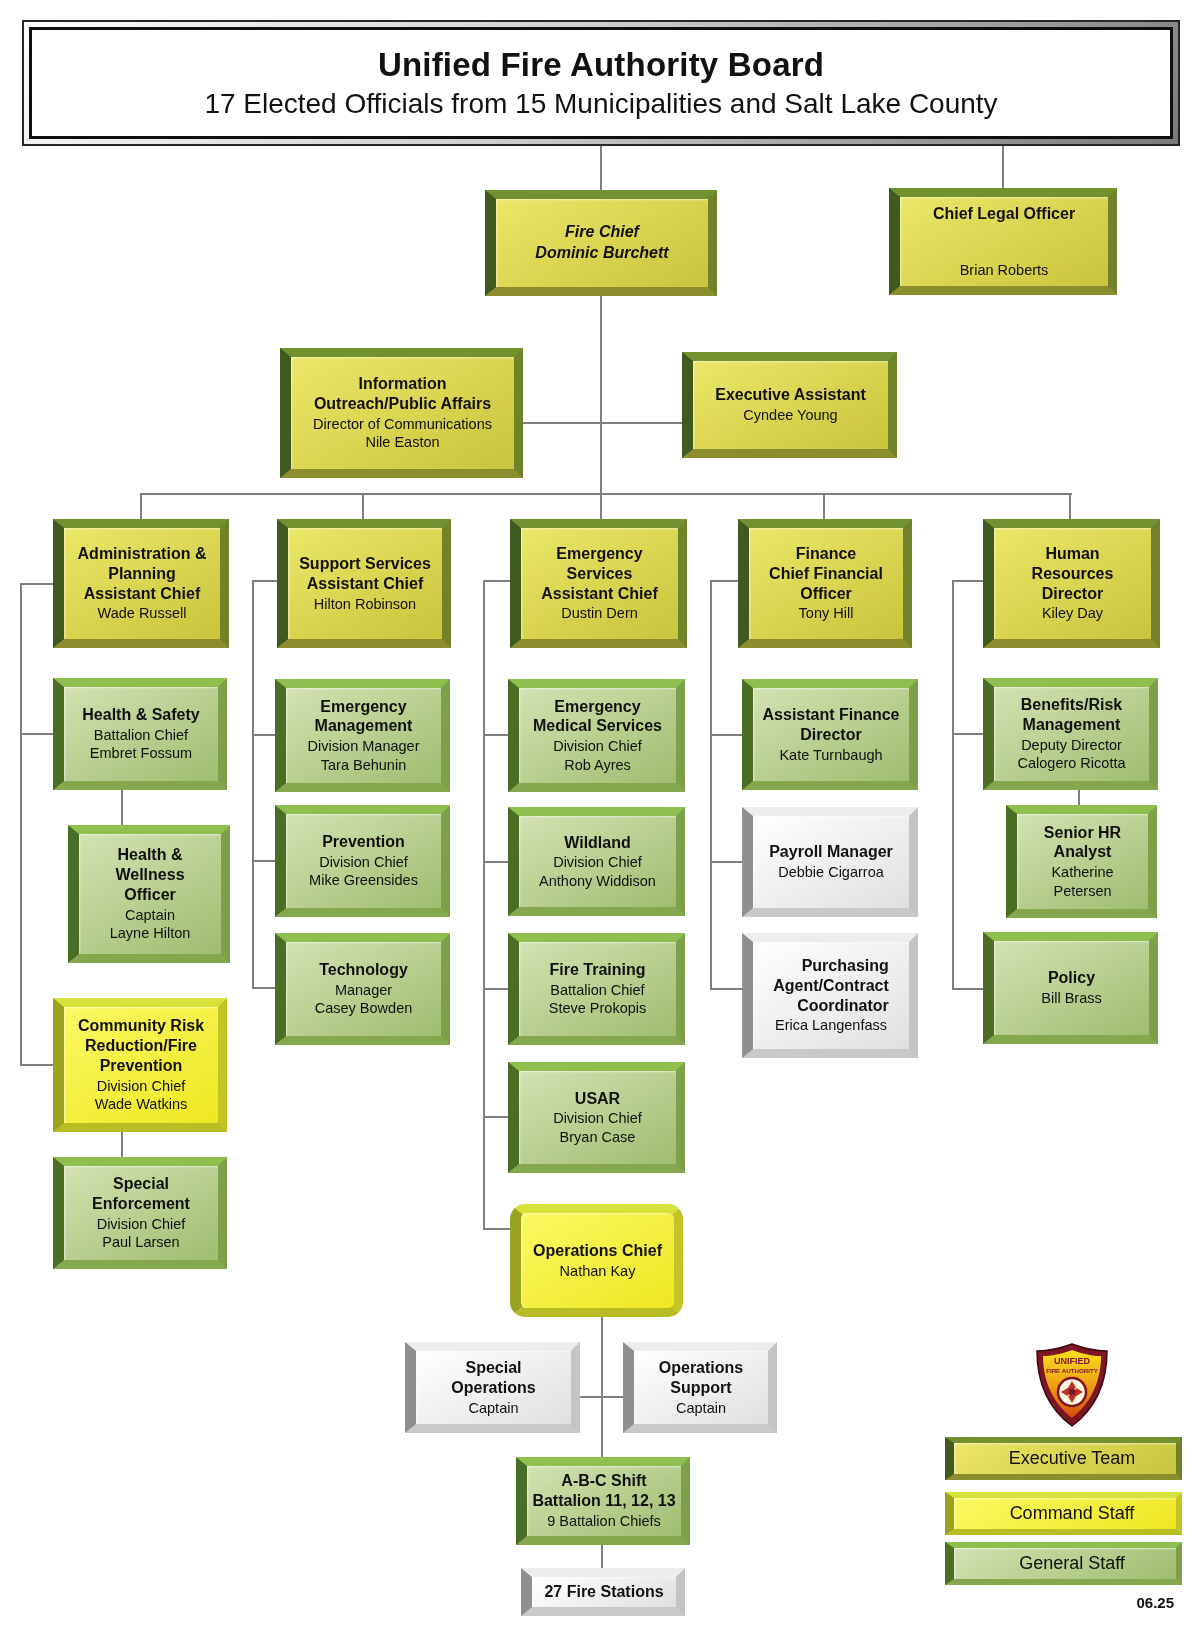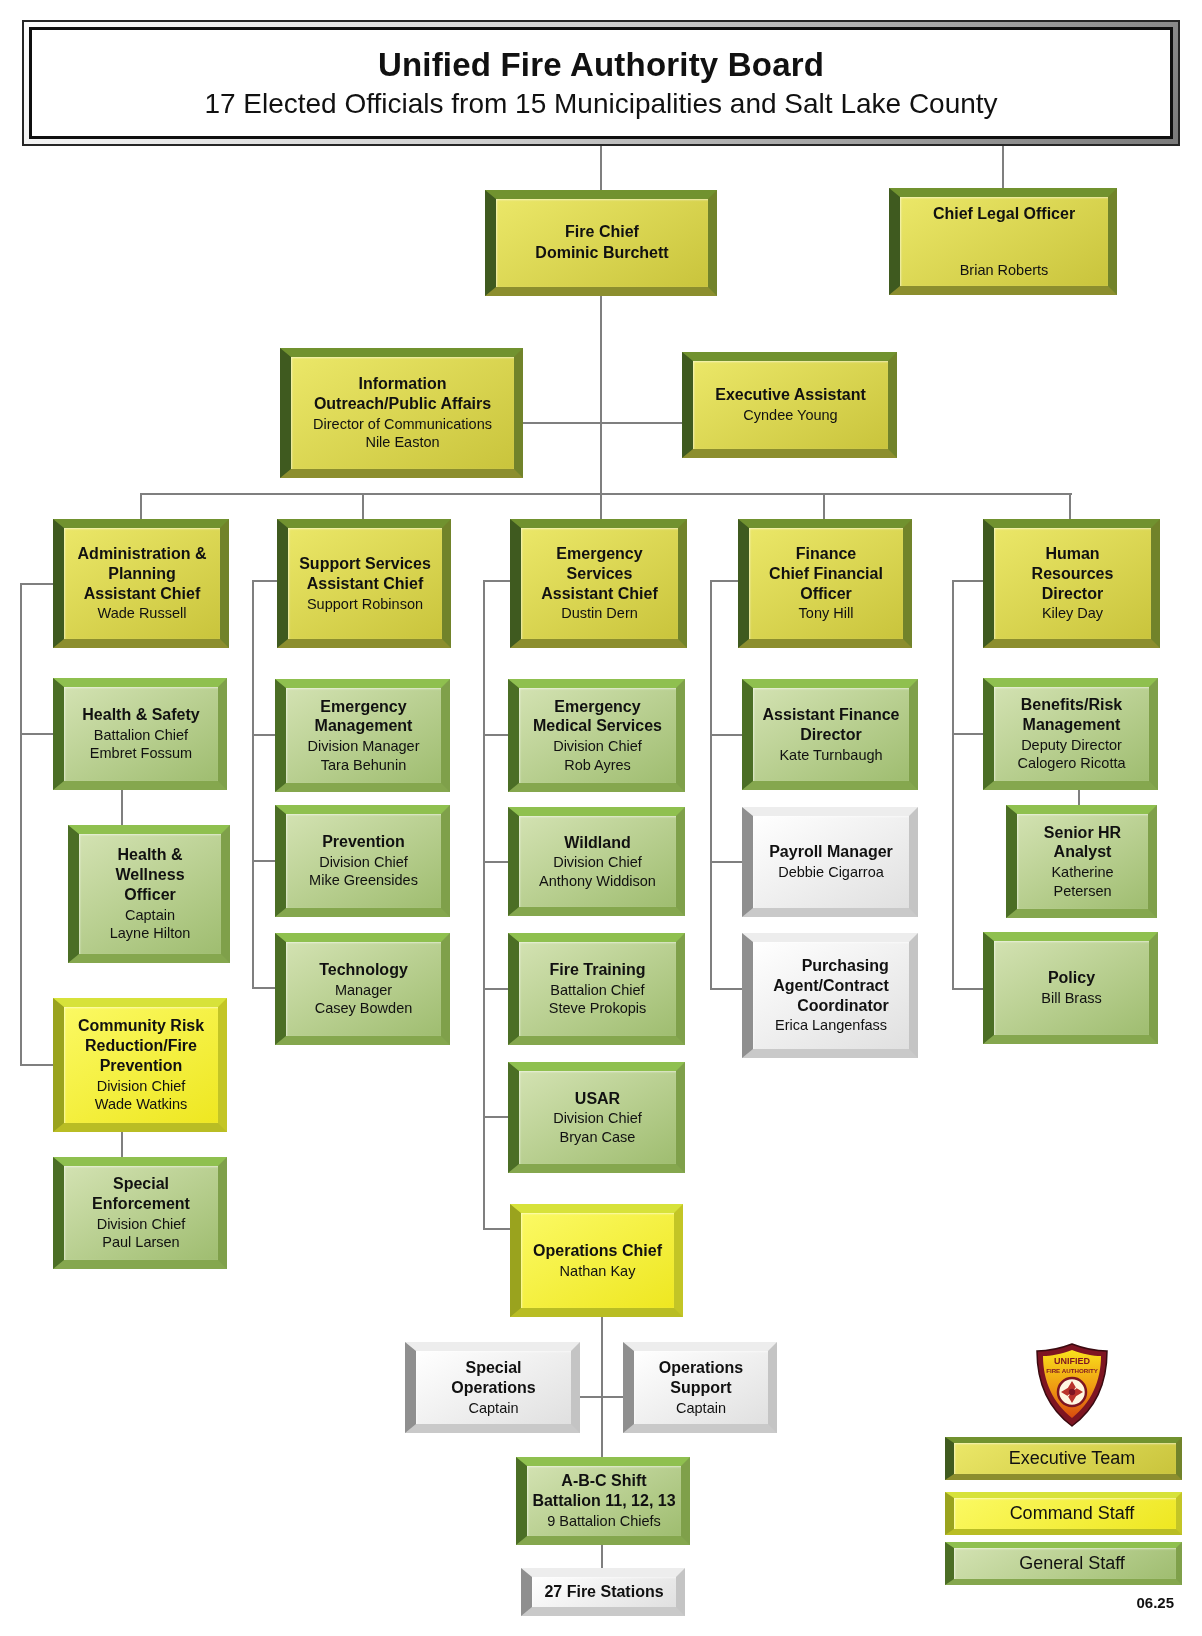--- a/index.html
+++ b/index.html
@@ -89,21 +89,21 @@
       <div class="conn" style="left: 952px; top: 580px; width: 31px; height: 2px;"></div>
       <div class="conn" style="left: 952px; top: 580px; width: 2px; height: 410px;"></div>
       <div class="conn" style="left: 952px; top: 733px; width: 31px; height: 2px;"></div>
       <div class="conn" style="left: 952px; top: 988px; width: 31px; height: 2px;"></div>
       <div class="conn" style="left: 1078px; top: 790px; width: 2px; height: 15px;"></div>
       <div class="conn" style="left: 601px; top: 1317px; width: 2px; height: 140px;"></div>
       <div class="conn" style="left: 580px; top: 1396px; width: 43px; height: 2px;"></div>
       <div class="conn" style="left: 601px; top: 1545px; width: 2px; height: 23px;"></div>
     </div>
   <div id="nodes">
-      <div class="node" style="left: 485px; top: 190px; width: 232px; height: 106px; border-color: rgb(113, 146, 47) rgb(113, 131, 42) rgb(140, 142, 46) rgb(63, 90, 31); background: linear-gradient(150deg, rgb(235, 231, 104) 0%, rgb(201, 196, 60) 100%);">
+      <div class="node" style="left: 485px; top: 190px; width: 232px; height: 106px; border-color: rgb(113, 146, 47) rgb(113, 131, 42) rgb(140, 142, 46) rgb(63, 90, 31); background: linear-gradient(150deg, rgb(235, 231, 104) 0%, rgb(201, 196, 60) 100%); font-style: italic;">
         <div class="nt">Fire Chief</div>
         <div class="ns b">Dominic Burchett</div>
       </div>
       <div class="node" style="left: 889px; top: 188px; width: 228px; height: 107px; border-color: rgb(113, 146, 47) rgb(113, 131, 42) rgb(140, 142, 46) rgb(63, 90, 31); background: linear-gradient(150deg, rgb(235, 231, 104) 0%, rgb(201, 196, 60) 100%); gap: 36px;">
         <div class="nt">Chief Legal Officer</div>
         <div class="ns">Brian Roberts</div>
       </div>
       <div class="node" style="left: 280px; top: 348px; width: 243px; height: 130px; border-color: rgb(113, 146, 47) rgb(113, 131, 42) rgb(140, 142, 46) rgb(63, 90, 31); background: linear-gradient(150deg, rgb(235, 231, 104) 0%, rgb(201, 196, 60) 100%);">
         <div class="nt">Information
 Outreach/Public Affairs</div>
@@ -116,21 +116,21 @@
       </div>
       <div class="node" style="left: 53px; top: 519px; width: 176px; height: 129px; border-color: rgb(113, 146, 47) rgb(113, 131, 42) rgb(140, 142, 46) rgb(63, 90, 31); background: linear-gradient(150deg, rgb(235, 231, 104) 0%, rgb(201, 196, 60) 100%);">
         <div class="nt">Administration &amp;
 Planning
 Assistant Chief</div>
         <div class="ns">Wade Russell</div>
       </div>
       <div class="node" style="left: 277px; top: 519px; width: 174px; height: 129px; border-color: rgb(113, 146, 47) rgb(113, 131, 42) rgb(140, 142, 46) rgb(63, 90, 31); background: linear-gradient(150deg, rgb(235, 231, 104) 0%, rgb(201, 196, 60) 100%);">
         <div class="nt">Support Services
 Assistant Chief</div>
-        <div class="ns">Support Robinson</div>
+        <div class="ns">Hilton Robinson</div>
       </div>
       <div class="node" style="left: 510px; top: 519px; width: 177px; height: 129px; border-color: rgb(113, 146, 47) rgb(113, 131, 42) rgb(140, 142, 46) rgb(63, 90, 31); background: linear-gradient(150deg, rgb(235, 231, 104) 0%, rgb(201, 196, 60) 100%);">
         <div class="nt">Emergency
 Services
 Assistant Chief</div>
         <div class="ns">Dustin Dern</div>
       </div>
       <div class="node" style="left: 738px; top: 519px; width: 174px; height: 129px; border-color: rgb(113, 146, 47) rgb(113, 131, 42) rgb(140, 142, 46) rgb(63, 90, 31); background: linear-gradient(150deg, rgb(235, 231, 104) 0%, rgb(201, 196, 60) 100%);">
         <div class="nt">Finance
 Chief Financial
@@ -198,21 +198,21 @@
       <div class="node" style="left: 508px; top: 933px; width: 177px; height: 112px; border-color: rgb(143, 192, 79) rgb(127, 160, 74) rgb(133, 167, 78) rgb(75, 110, 37); background: linear-gradient(150deg, rgb(211, 226, 178) 0%, rgb(159, 189, 112) 100%);">
         <div class="nt">Fire Training</div>
         <div class="ns">Battalion Chief
 Steve Prokopis</div>
       </div>
       <div class="node" style="left: 508px; top: 1062px; width: 177px; height: 111px; border-color: rgb(143, 192, 79) rgb(127, 160, 74) rgb(133, 167, 78) rgb(75, 110, 37); background: linear-gradient(150deg, rgb(211, 226, 178) 0%, rgb(159, 189, 112) 100%);">
         <div class="nt">USAR</div>
         <div class="ns">Division Chief
 Bryan Case</div>
       </div>
-      <div class="node" style="left: 510px; top: 1204px; width: 173px; height: 113px; border-color: rgb(215, 226, 58) rgb(195, 197, 38) rgb(185, 189, 36) rgb(154, 163, 30); background: linear-gradient(150deg, rgb(251, 249, 99) 0%, rgb(238, 231, 33) 100%);">
+      <div class="node" style="left: 510px; top: 1204px; width: 173px; height: 113px; border-color: rgb(215, 226, 58) rgb(195, 197, 38) rgb(185, 189, 36) rgb(154, 163, 30); background: linear-gradient(150deg, rgb(251, 249, 99) 0%, rgb(238, 231, 33) 100%); border-radius: 15px;">
         <div class="nt">Operations Chief</div>
         <div class="ns">Nathan Kay</div>
       </div>
       <div class="node" style="left: 742px; top: 679px; width: 176px; height: 111px; border-color: rgb(143, 192, 79) rgb(127, 160, 74) rgb(133, 167, 78) rgb(75, 110, 37); background: linear-gradient(150deg, rgb(211, 226, 178) 0%, rgb(159, 189, 112) 100%);">
         <div class="nt">Assistant Finance
 Director</div>
         <div class="ns">Kate Turnbaugh</div>
       </div>
       <div class="node" style="left: 742px; top: 807px; width: 176px; height: 110px; border-color: rgb(237, 237, 237) rgb(196, 196, 196) rgb(201, 201, 201) rgb(143, 143, 143); background: linear-gradient(150deg, rgb(255, 255, 255) 0%, rgb(224, 224, 224) 100%);">
         <div class="nt">Payroll Manager</div>

